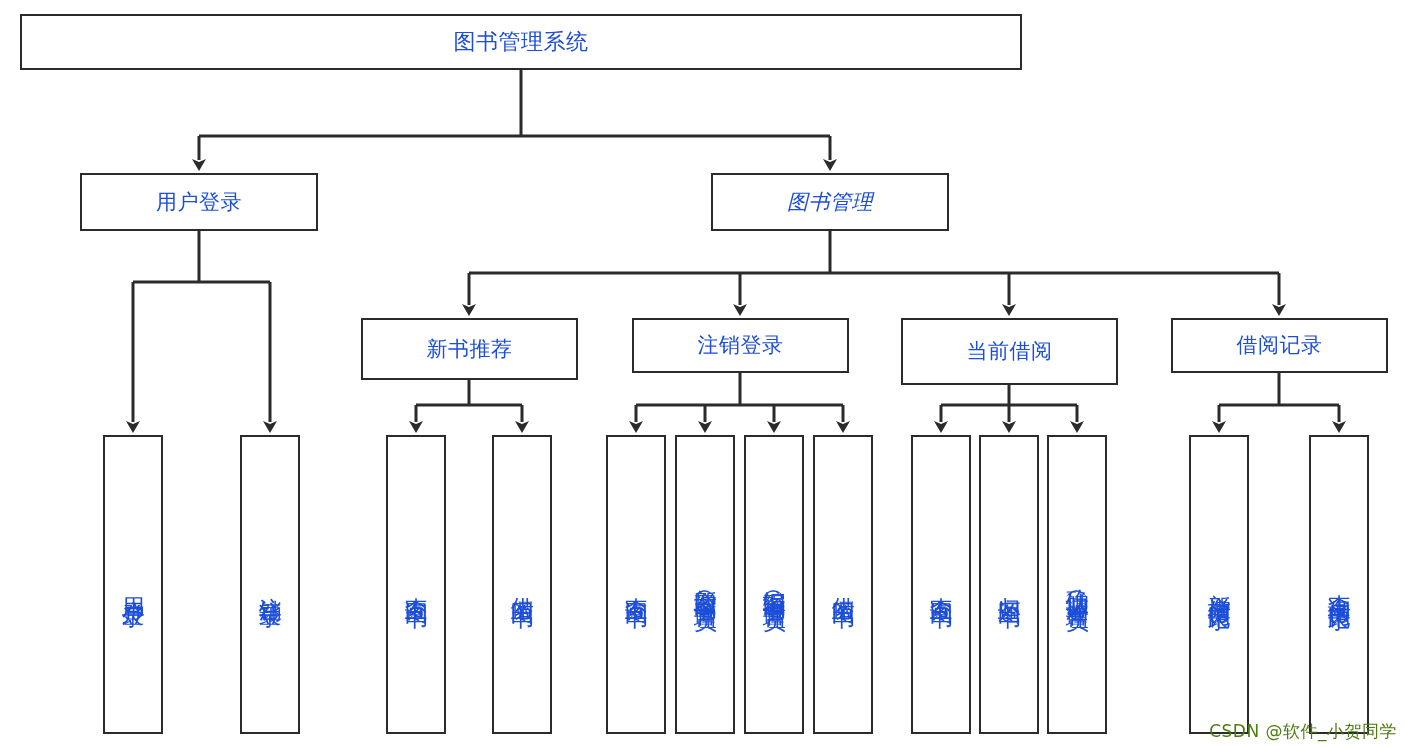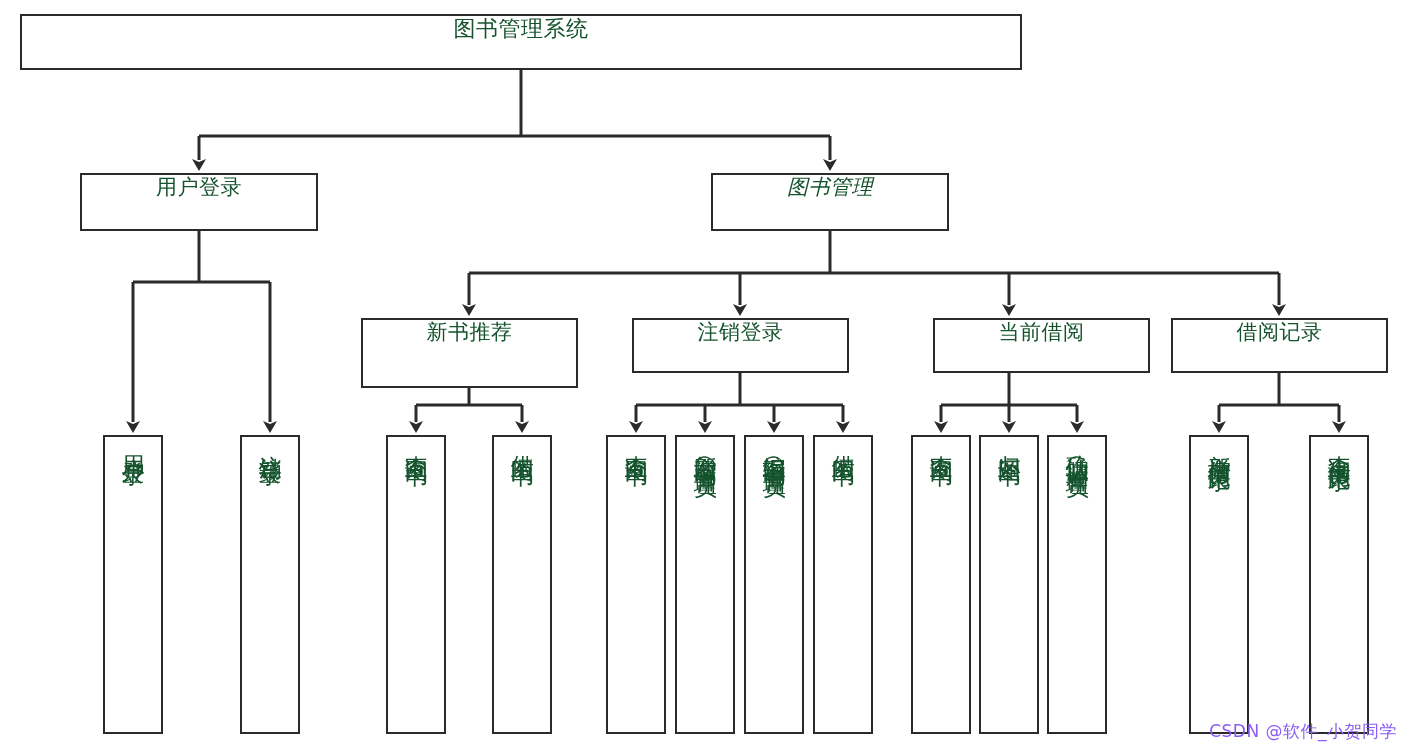--- a/index.html
+++ b/index.html
@@ -25,23 +25,23 @@
     width: 1405px;
     height: 747px;
     pointer-events: none;
   }
   .node {
     position: absolute;
     box-sizing: border-box;
     background: #ffffff;
     border: 2px solid #2b2b2b;
     display: flex;
-    align-items: flex-start;
+    align-items: center;
     justify-content: center;
-    color: #14532d;
+    color: #1d4ed8;
   }
   .node .label {
     display: block;
     text-align: center;
     line-height: 1.18;
     letter-spacing: 0.5px;
   }
   
   .node.horiz .label {
     font-size: 21px;
@@ -59,21 +59,21 @@
     font-size: 23px;
     line-height: 1.02;
     letter-spacing: 3px;
     white-space: nowrap;
   }
   .watermark {
     position: absolute;
     right: 8px;
     bottom: 4px;
     font-size: 17px;
-    color: #8b5cf6;
+    color: #4d7c0f;
     font-family: "DejaVu Sans", "Liberation Sans", sans-serif;
     letter-spacing: 0.5px;
     user-select: none;
   }
 </style>
 </head>
 <body>
 
 <div id="canvas">
 
@@ -131,27 +131,27 @@
     <span class="label">图书管理系统</span>
   </div>
 
   <div class="node horiz" style="left:80px; top:173px; width:238px; height:58px;">
     <span class="label">用户登录</span>
   </div>
   <div class="node horiz" style="left:711px; top:173px; width:238px; height:58px;font-style:italic;">
     <span class="label">图书管理</span>
   </div>
 
-  <div class="node horiz" style="left:361px; top:318px; width:217px; height:70px;">
+  <div class="node horiz" style="left:361px; top:318px; width:217px; height:62px;">
     <span class="label">新书推荐</span>
   </div>
   <div class="node horiz" style="left:632px; top:318px; width:217px; height:55px;">
     <span class="label">注销登录</span>
   </div>
-  <div class="node horiz" style="left:933px; top:318px; width:217px; height:55px;">
+  <div class="node horiz" style="left:901px; top:318px; width:217px; height:67px;">
     <span class="label">当前借阅</span>
   </div>
   <div class="node horiz" style="left:1171px; top:318px; width:217px; height:55px;">
     <span class="label">借阅记录</span>
   </div>
 
   <div class="node vert" style="left:103px; top:435px; width:60px; height:299px;">
     <span class="label">用户登录</span>
   </div>
   <div class="node vert" style="left:240px; top:435px; width:60px; height:299px;">

